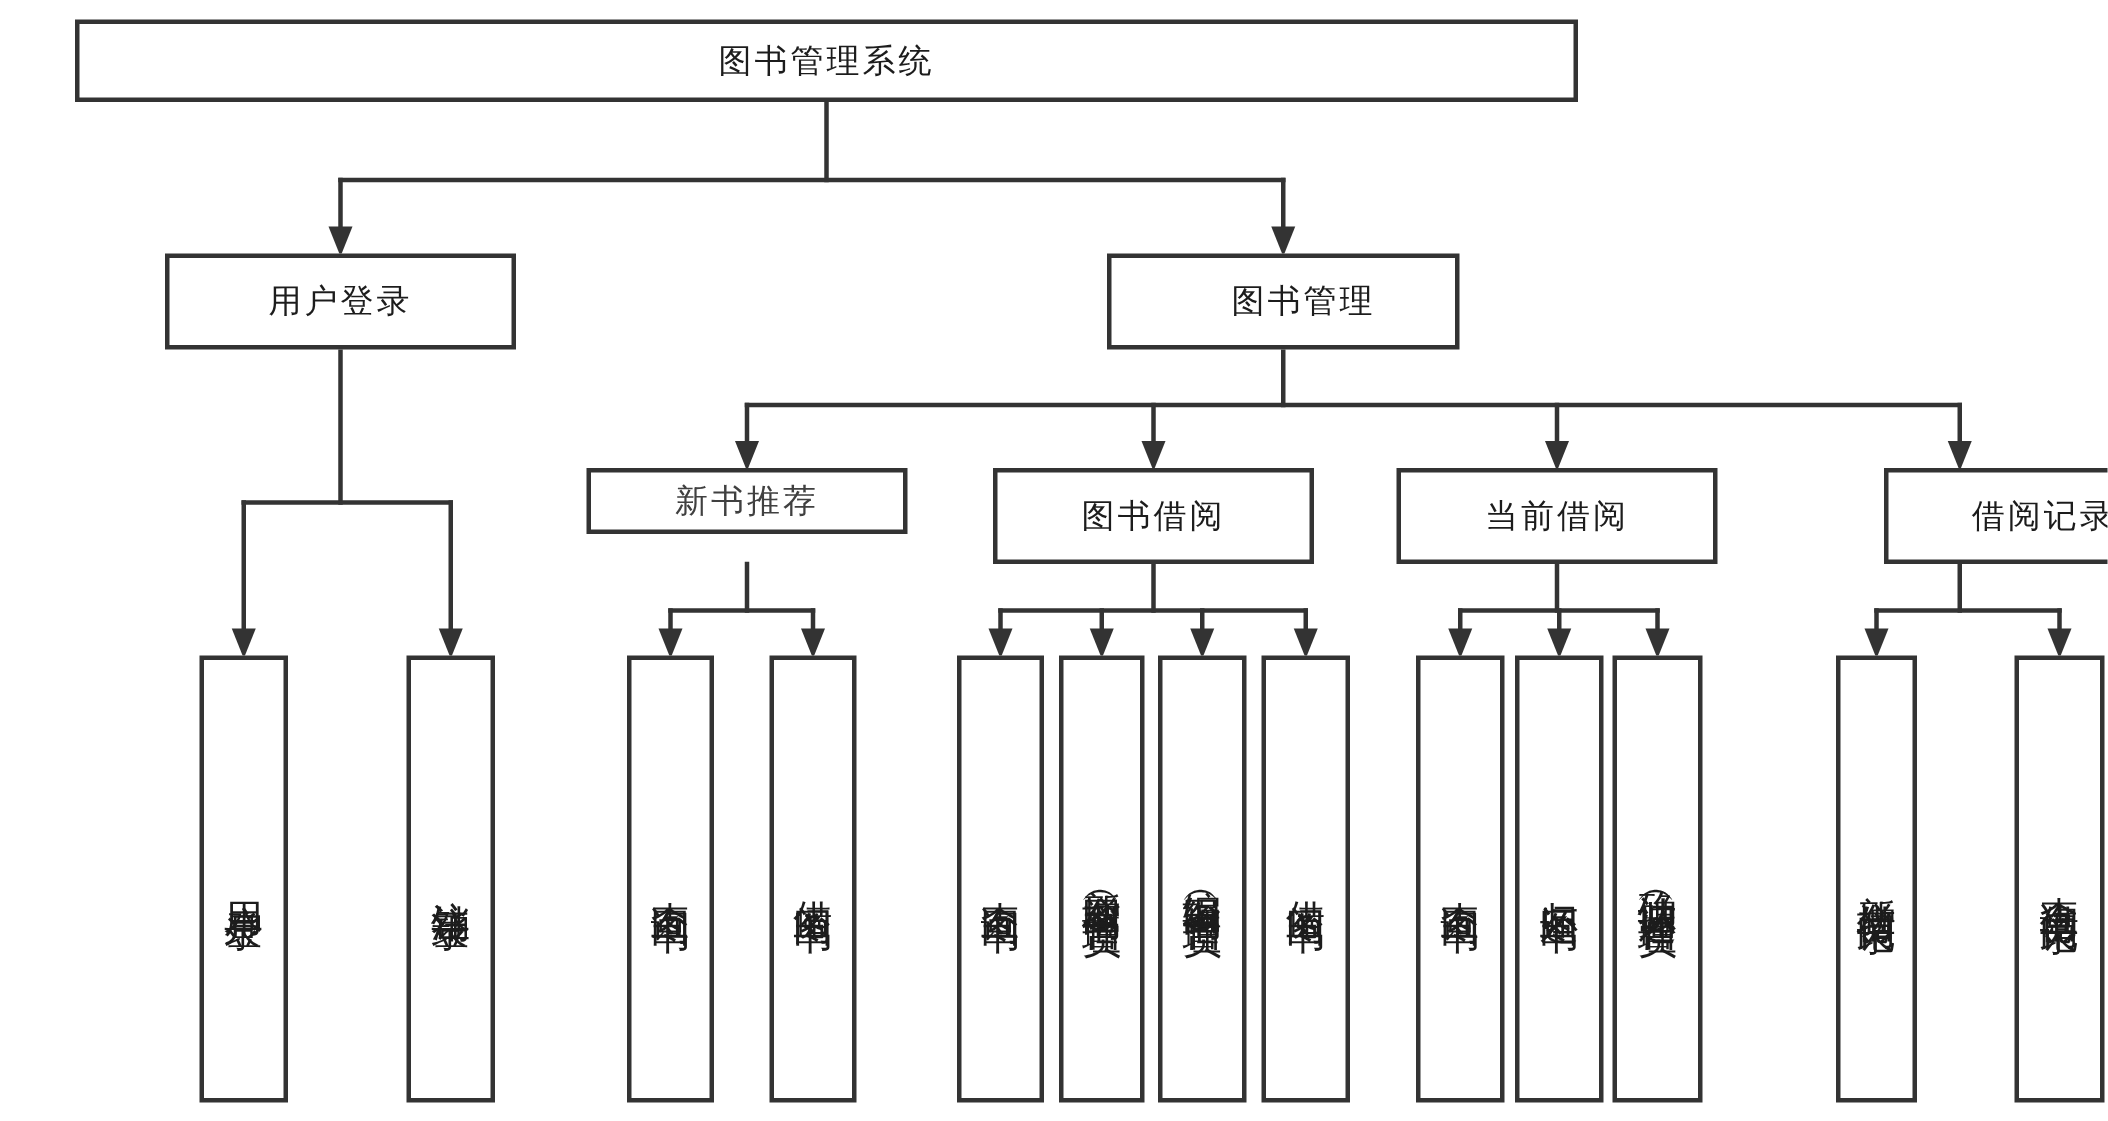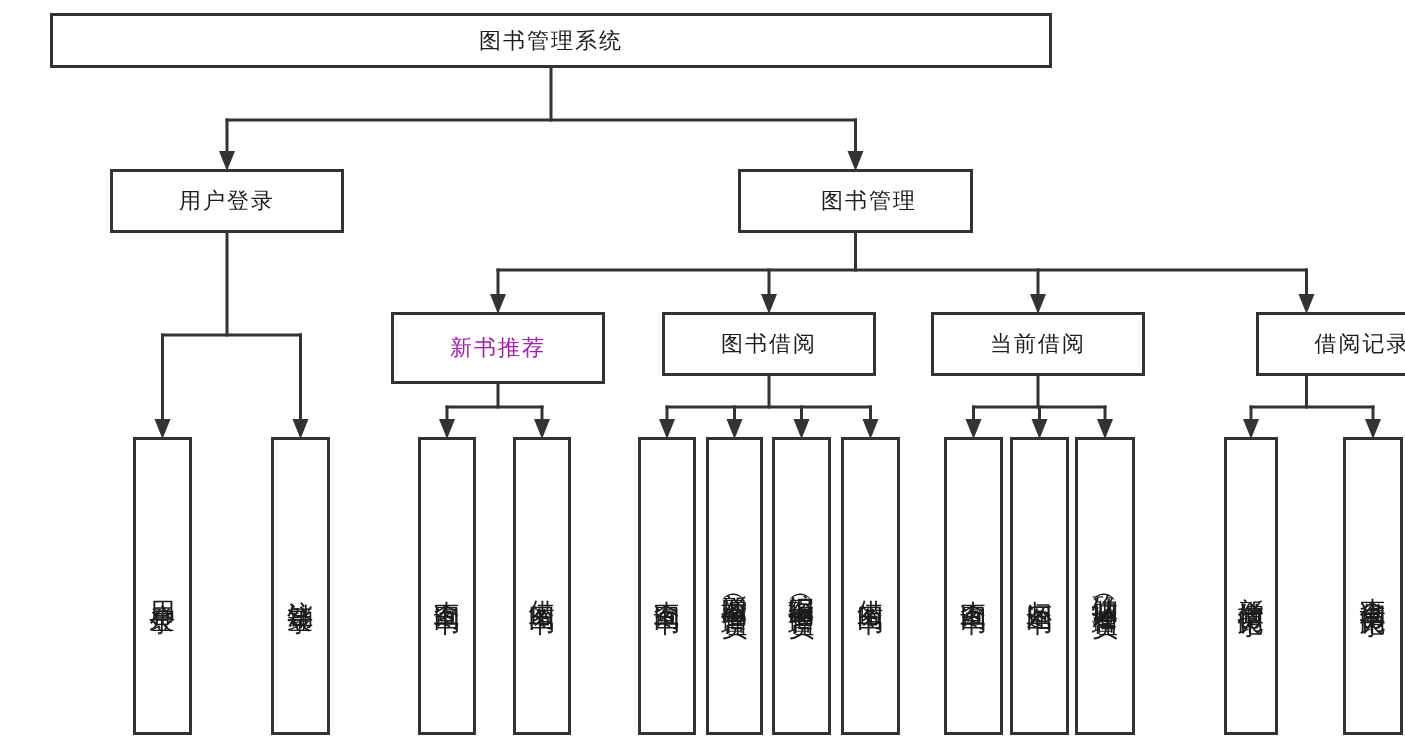--- a/index.html
+++ b/index.html
@@ -116,21 +116,21 @@
   <div id="nodes-root">
       <div class="node h" style="left: 22px; top: 13px; width: 1002px; height: 55px; border-color: rgb(51, 51, 51); border-width: 3px; color: rgb(28, 28, 28);">
         <span class="label">图书管理系统</span>
       </div>
       <div class="node h" style="left: 82px; top: 169px; width: 234px; height: 64px; border-color: rgb(51, 51, 51); border-width: 3px; color: rgb(28, 28, 28);">
         <span class="label">用户登录</span>
       </div>
       <div class="node h" style="left: 710px; top: 169px; width: 235px; height: 64px; border-color: rgb(51, 51, 51); border-width: 3px; color: rgb(28, 28, 28); padding-left: 27px;">
         <span class="label">图书管理</span>
       </div>
-      <div class="node h" style="left: 363px; top: 312px; width: 214px; height: 72px; border-color: rgb(51, 51, 51); border-width: 3px; color: #a21caf;">
+      <div class="node h" style="left: 363px; top: 312px; width: 214px; height: 44px; border-color: rgb(51, 51, 51); border-width: 3px; color: #404040;">
         <span class="label">新书推荐</span>
       </div>
       <div class="node h" style="left: 634px; top: 312px; width: 214px; height: 64px; border-color: rgb(51, 51, 51); border-width: 3px; color: rgb(28, 28, 28);">
         <span class="label">图书借阅</span>
       </div>
       <div class="node h" style="left: 903px; top: 312px; width: 214px; height: 64px; border-color: rgb(51, 51, 51); border-width: 3px; color: rgb(28, 28, 28); text-align: center;">
         <span class="label">当前借阅</span>
       </div>
       <div class="node h" style="left: 1228px; top: 312px; width: 213px; height: 64px; border-color: rgb(51, 51, 51); border-width: 3px; color: rgb(28, 28, 28);">
         <span class="label">借阅记录</span>

